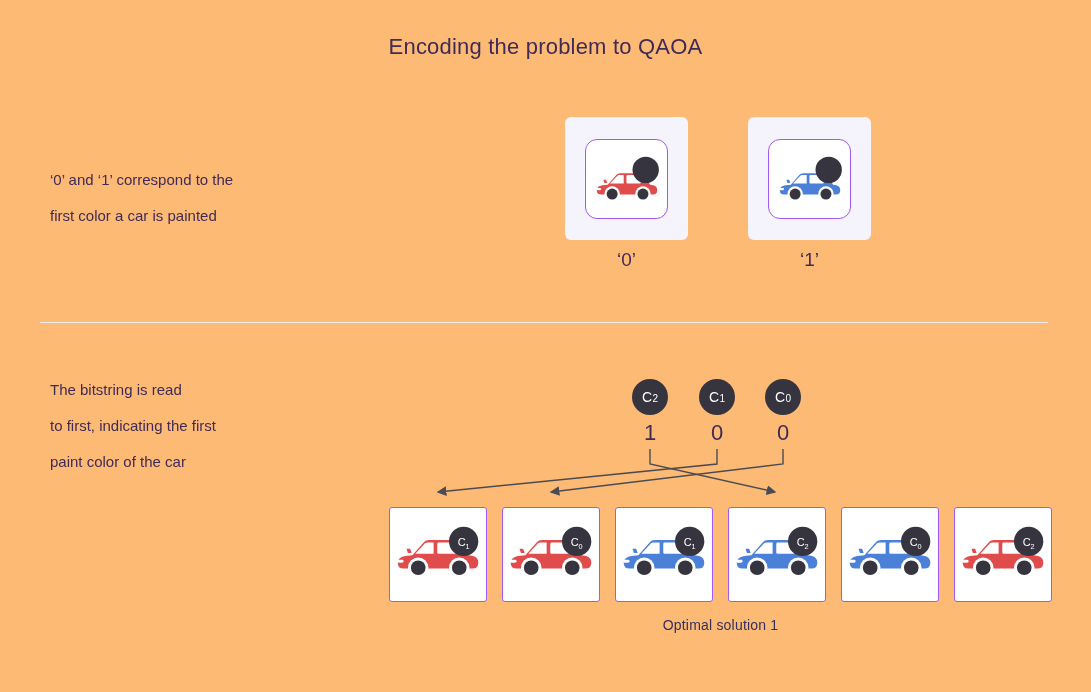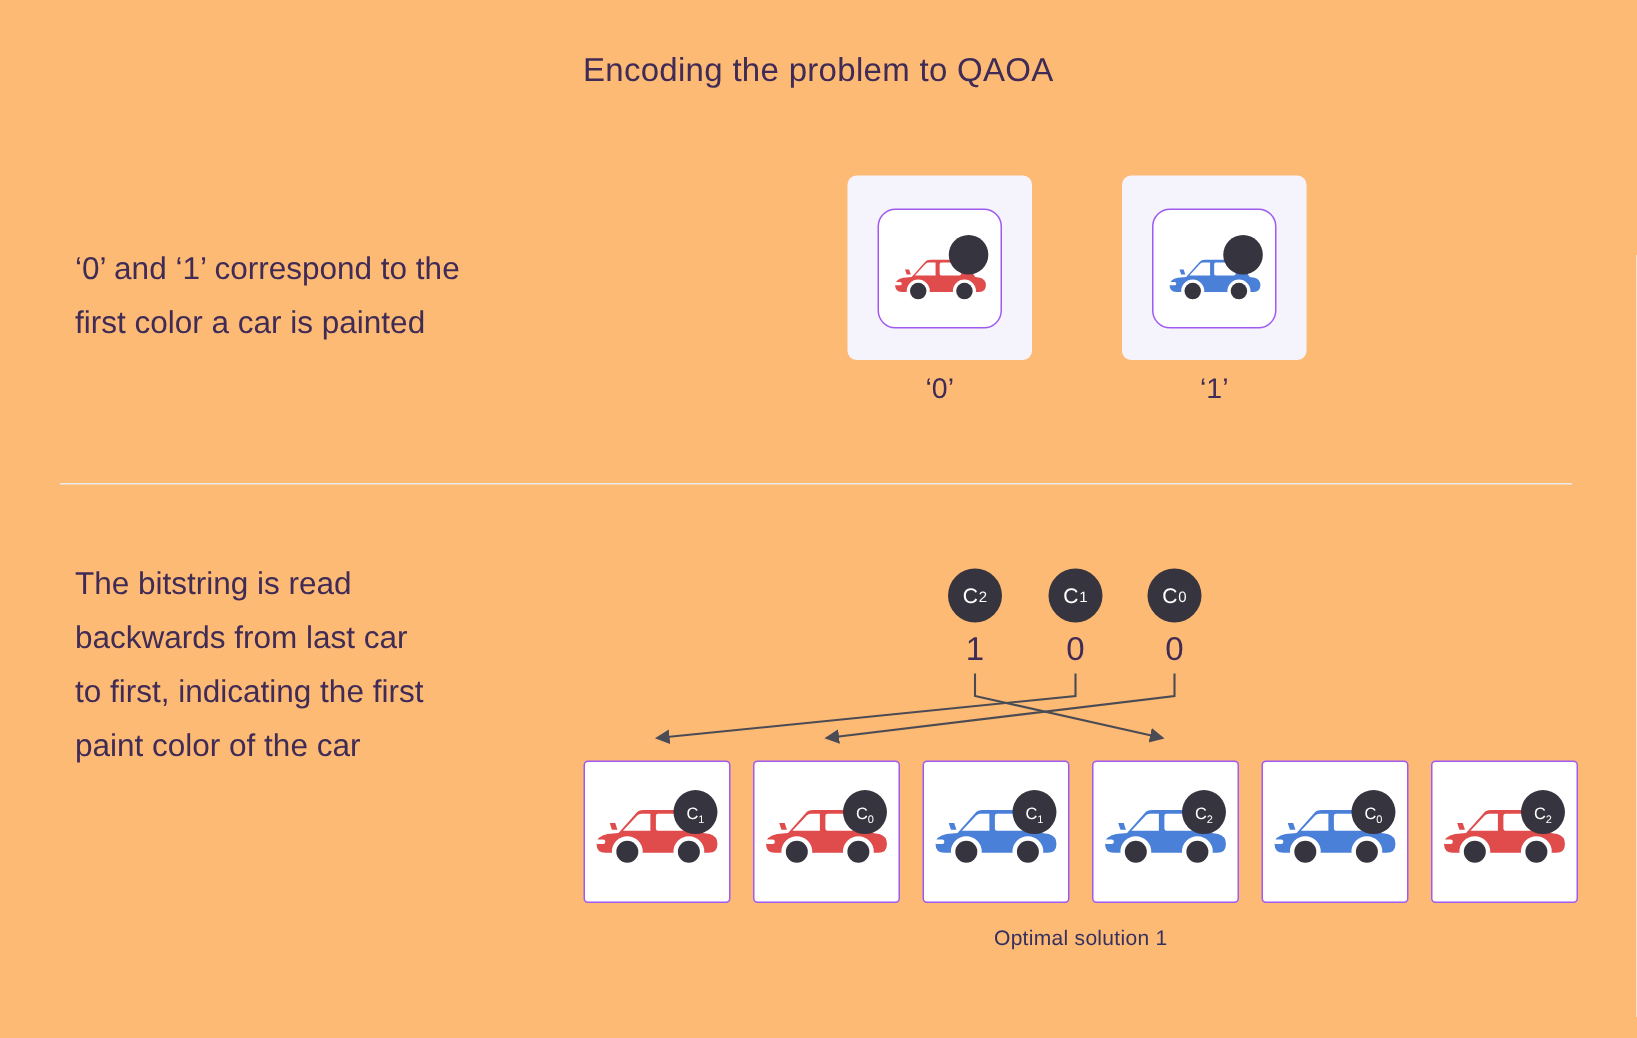--- a/index.html
+++ b/index.html
@@ -4,21 +4,21 @@
 <style>
   html,body{margin:0;padding:0;background:#fff;}
   .stage{
     position:relative;width:1091px;height:692px;background:#fdba74;overflow:hidden;
     font-family:"Liberation Sans",sans-serif;color:var(--text,#3f2b56);
   }
   .title{
     position:absolute;top:34px;left:0;width:100%;text-align:center;
     font-size:22px;letter-spacing:.2px;color:var(--text);
   }
-  .desc{position:absolute;left:50px;font-size:21px;line-height:36px;color:var(--text);}
+  .desc{position:absolute;left:50px;font-size:15px;line-height:36px;color:var(--text);}
   .desc1{top:162px;}
   .desc2{top:372px;}
 
   
   .card{position:absolute;top:117px;width:123px;}
   .card-0{left:565px;}
   .card-1{left:748px;}
   .swatch{
     width:123px;height:123px;background:var(--card_bg,#f5f3fb);border-radius:6px;
     display:flex;align-items:center;justify-content:center;
@@ -118,21 +118,20 @@
         </svg>
       </div>
     </div>
     <div class="card-label">‘1’</div>
   </div>
 
   <div class="divider"></div>
 
   <div class="desc desc2">
     <div>The bitstring is read</div>
-    <div>backwards from last car</div>
     <div>to first, indicating the first</div>
     <div>paint color of the car</div>
   </div>
 
   <div class="qubit q-0">
     <span>C</span>
       <sub>2</sub>
   </div>
   <div class="qubit q-1">
     <span>C</span>

